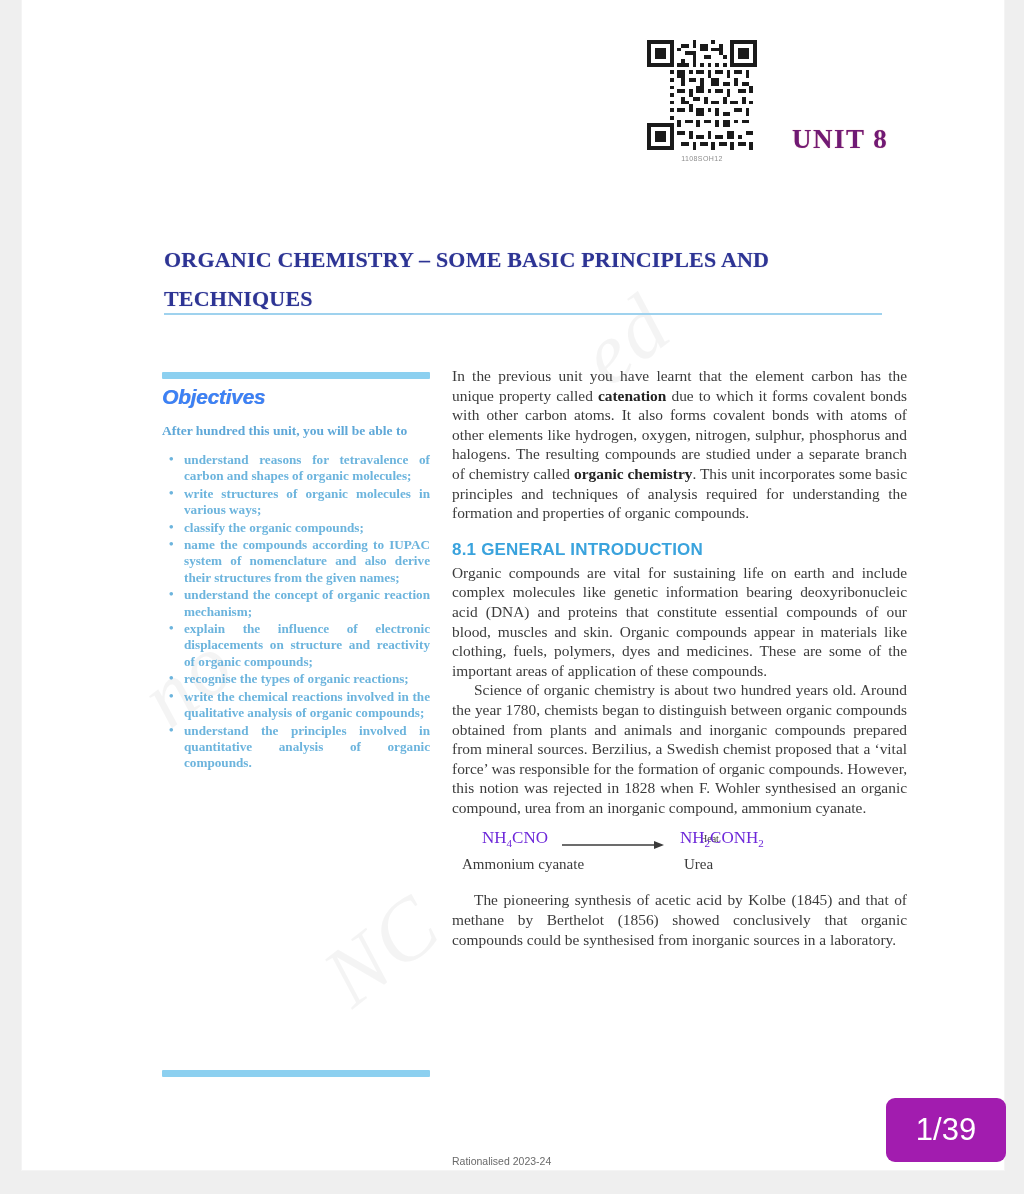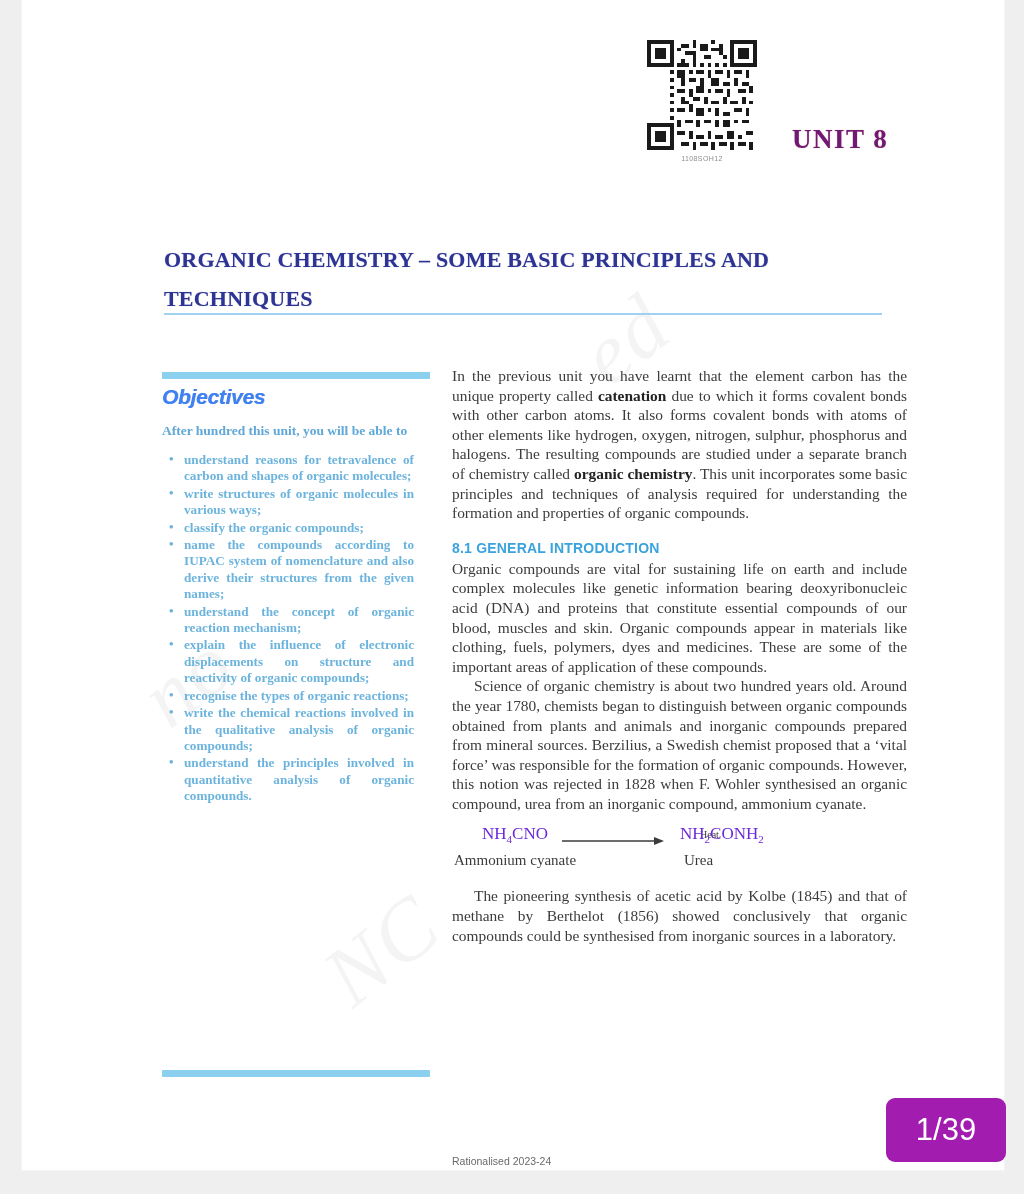--- a/index.html
+++ b/index.html
@@ -133,21 +133,21 @@
   }
   #obj-intro {
     margin-top: 13px;
     font-family: "Liberation Serif", serif;
     font-size: 13.5px;
     line-height: 17px;
     color: #5fa8d8;
     font-weight: bold;
   }
   #obj-list {
-    margin: 13px 16px 0 0;
+    margin: 13px 0 0 0;
     padding: 0;
     list-style: none;
   }
   #obj-list li {
     position: relative;
     padding-left: 22px;
     margin-bottom: 1px;
     font-family: "Liberation Serif", serif;
     font-size: 13.2px;
     line-height: 16.4px;
@@ -184,21 +184,21 @@
     color: #3b3b3b;
     text-align: justify;
     text-indent: 0;
   }
   #maintext p.indent { text-indent: 22px; }
   #maintext p b { font-weight: bold; color: #232323; }
   #section-heading {
     margin: 17px 0 3px 0;
     font-family: "Liberation Sans", sans-serif;
     font-weight: bold;
-    font-size: 14px;
+    font-size: 17px;
     letter-spacing: 0.2px;
     color: #3aa3dd;
   }
   
   #equation {
     margin: 9px 0 0 0;
     position: relative;
     height: 56px;
   }
   .eq-formula {
@@ -222,21 +222,21 @@
     font-size: 10px;
     color: #3b3b3b;
   }
   .eq-name {
     position: absolute;
     top: 30px;
     font-family: "Liberation Serif", serif;
     font-size: 15px;
     color: #3b3b3b;
   }
-  #eq-name-left  { left: 2px; }
+  #eq-name-left  { left: 10px; }
   #eq-name-right { left: 232px; }
 
   
   #footer-note {
     position: absolute;
     left: 430px; top: 1155px;
     font-family: "Liberation Sans", sans-serif;
     font-size: 10.5px;
     color: #6a6a6a;
     z-index: 4;

